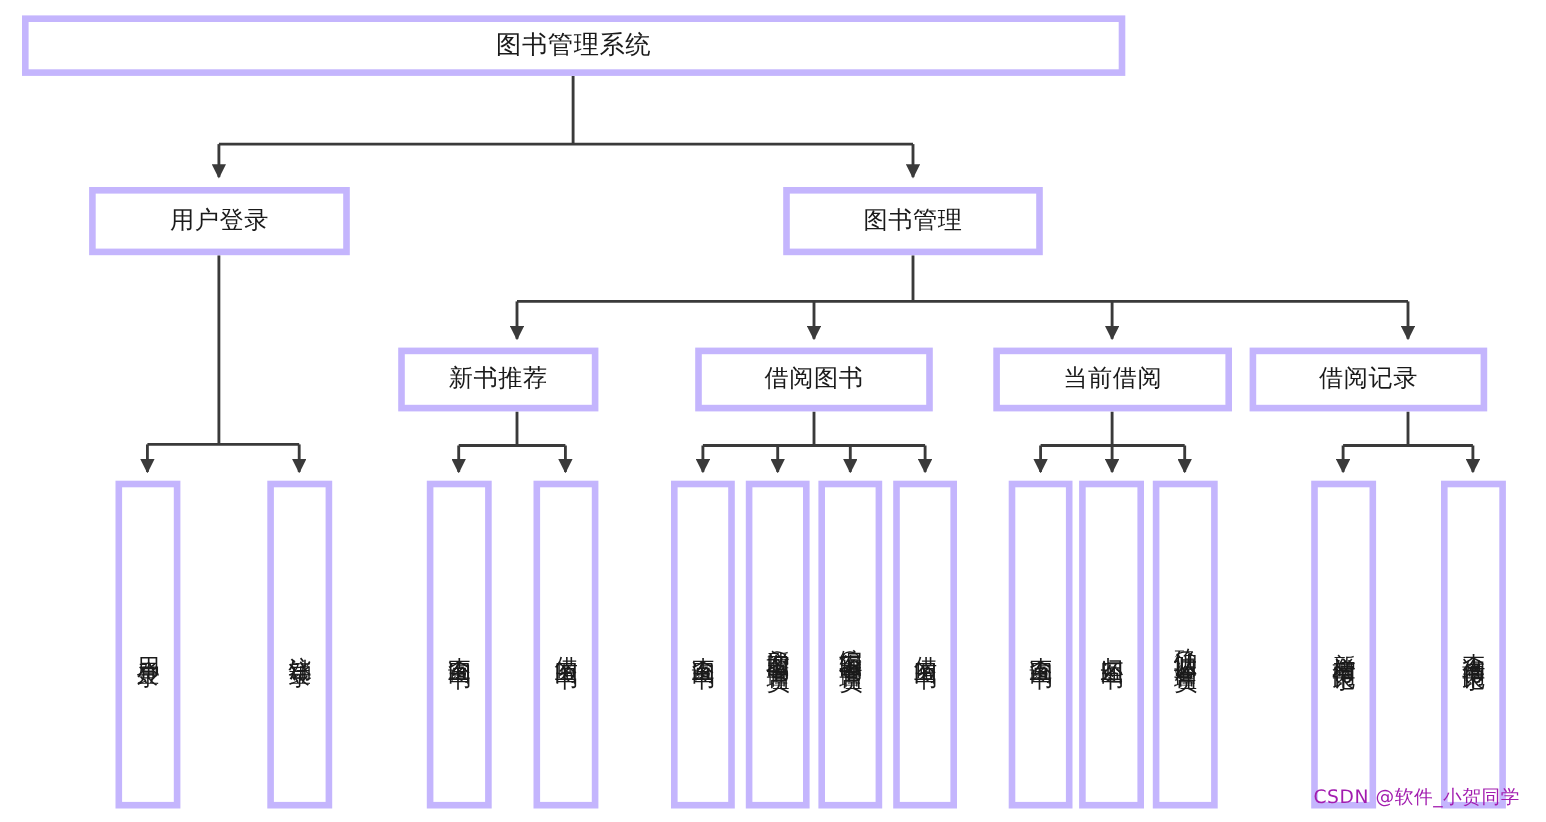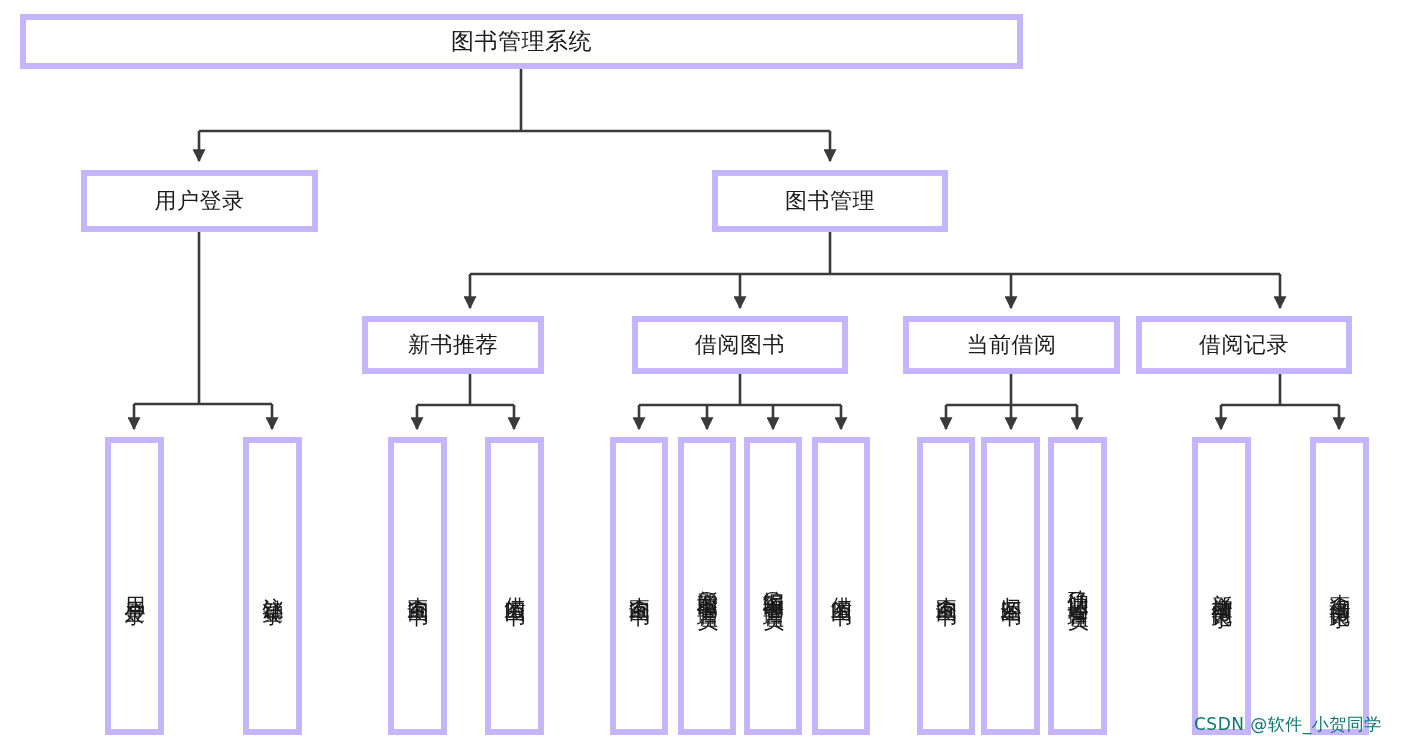--- a/index.html
+++ b/index.html
@@ -64,21 +64,21 @@
     line-height: 1.18;
     letter-spacing: 3px;
     max-height: 100%;
     white-space: normal;
   }
   #watermark {
     position: absolute;
     left: 1194px;
     top: 713px;
     font-size: 17px;
-    color: #0f766e;
+    color: #a21caf;
     letter-spacing: 0.5px;
     white-space: nowrap;
     user-select: none;
   }
 </style>
 </head>
 <body>
 
 <div id="diagram-canvas">
 

